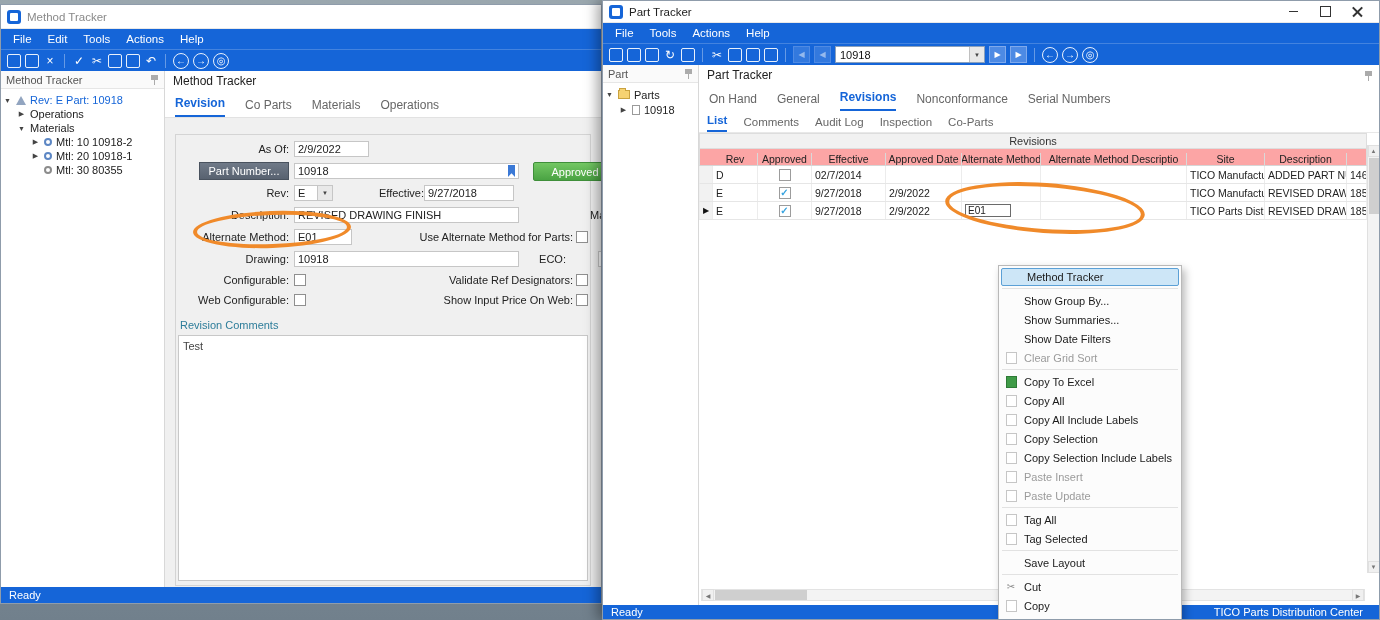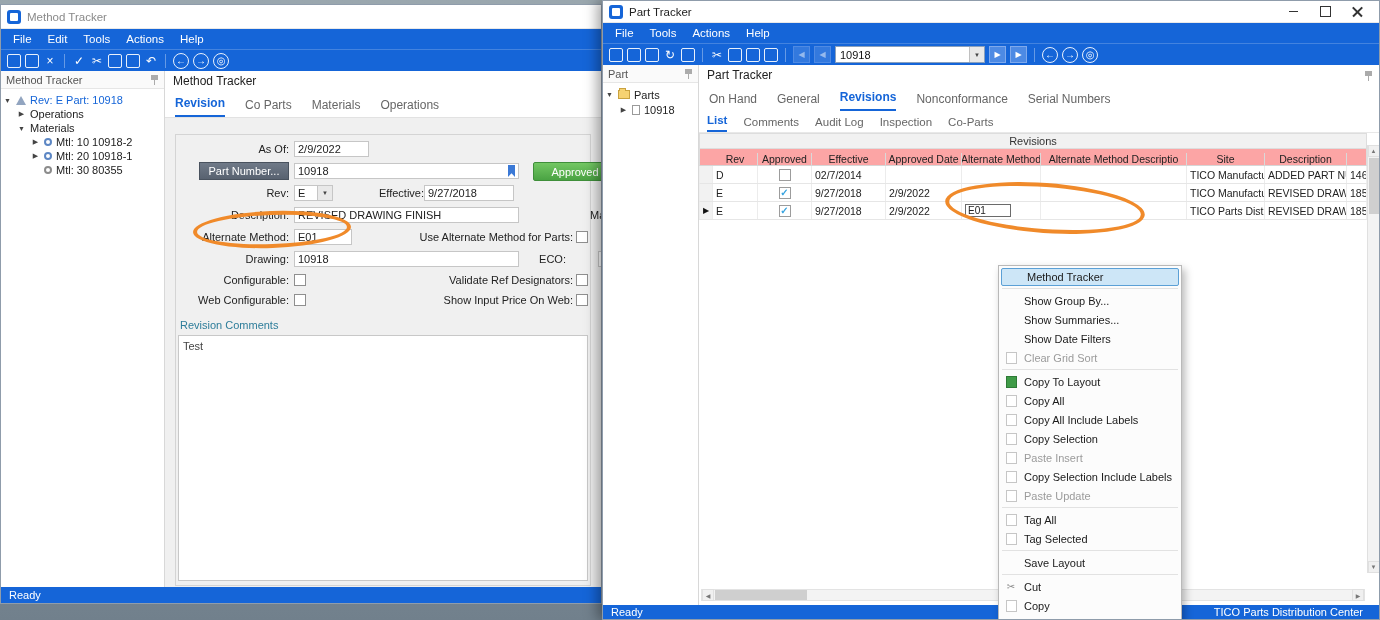--- a/index.html
+++ b/index.html
@@ -469,51 +469,51 @@
             <span class="cm-ic">
               <span class="ib"></span>
             </span>
             <span class="cm-label">Clear Grid Sort</span>
           </div>
         <div class="cm-sep"></div>
         <div class="cm-item">
             <span class="cm-ic">
               <span class="ib excel"></span>
             </span>
-            <span class="cm-label">Copy To Layout</span>
+            <span class="cm-label">Copy To Excel</span>
           </div>
         <div class="cm-item">
             <span class="cm-ic">
               <span class="ib"></span>
             </span>
             <span class="cm-label">Copy All</span>
           </div>
         <div class="cm-item">
             <span class="cm-ic">
               <span class="ib"></span>
             </span>
             <span class="cm-label">Copy All Include Labels</span>
           </div>
         <div class="cm-item">
             <span class="cm-ic">
               <span class="ib"></span>
             </span>
             <span class="cm-label">Copy Selection</span>
           </div>
+        <div class="cm-item">
+            <span class="cm-ic">
+              <span class="ib"></span>
+            </span>
+            <span class="cm-label">Copy Selection Include Labels</span>
+          </div>
         <div class="cm-item dis">
             <span class="cm-ic">
               <span class="ib"></span>
             </span>
             <span class="cm-label">Paste Insert</span>
-          </div>
-        <div class="cm-item">
-            <span class="cm-ic">
-              <span class="ib"></span>
-            </span>
-            <span class="cm-label">Copy Selection Include Labels</span>
           </div>
         <div class="cm-item dis">
             <span class="cm-ic">
               <span class="ib"></span>
             </span>
             <span class="cm-label">Paste Update</span>
           </div>
         <div class="cm-sep"></div>
         <div class="cm-item">
             <span class="cm-ic">

